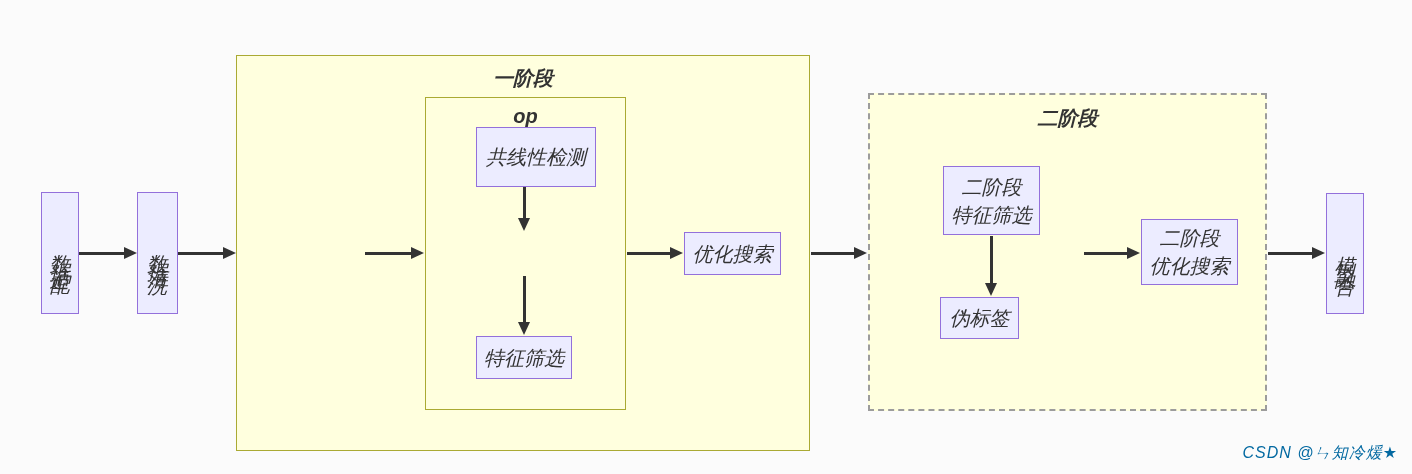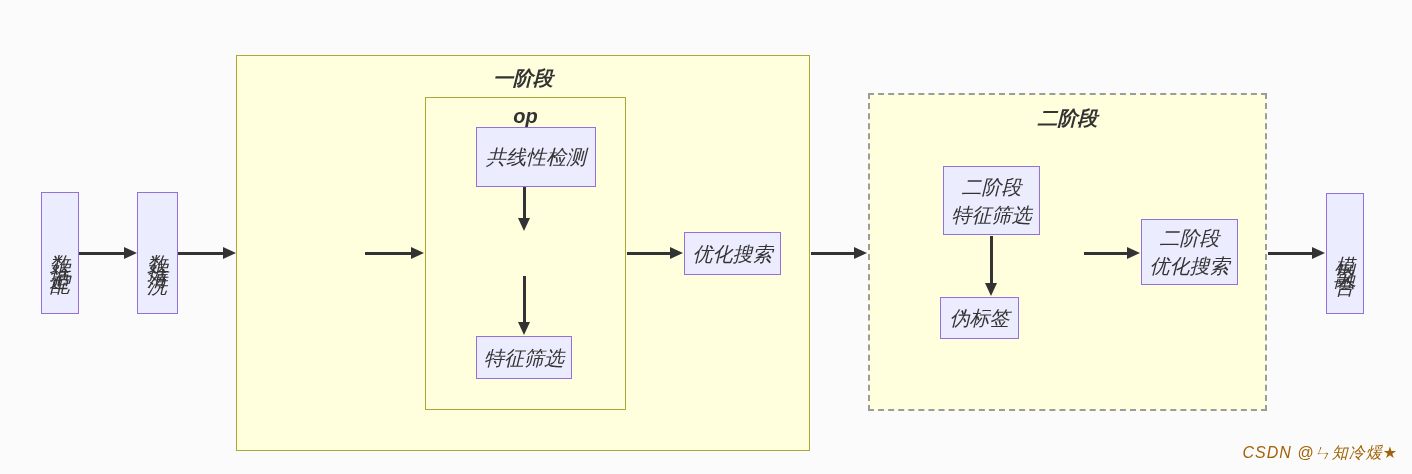--- a/index.html
+++ b/index.html
@@ -82,21 +82,21 @@
     width:0;height:0;
     border-left:6.5px solid transparent;
     border-right:6.5px solid transparent;
     border-top:13px solid #333;
   }
   
   .watermark{
     position:absolute;
     right:14px;bottom:10px;
     font-size:16px;
-    color:#a16207;
+    color:#0369a1;
     letter-spacing:1px;
   }
 </style>
 </head>
 <body>
 
 <div class="canvas">
 
   <div class="cluster" style="left:236px;top:55px;width:574px;height:396px;">
     <div class="cluster-title" style="top:9px;">一阶段</div>

